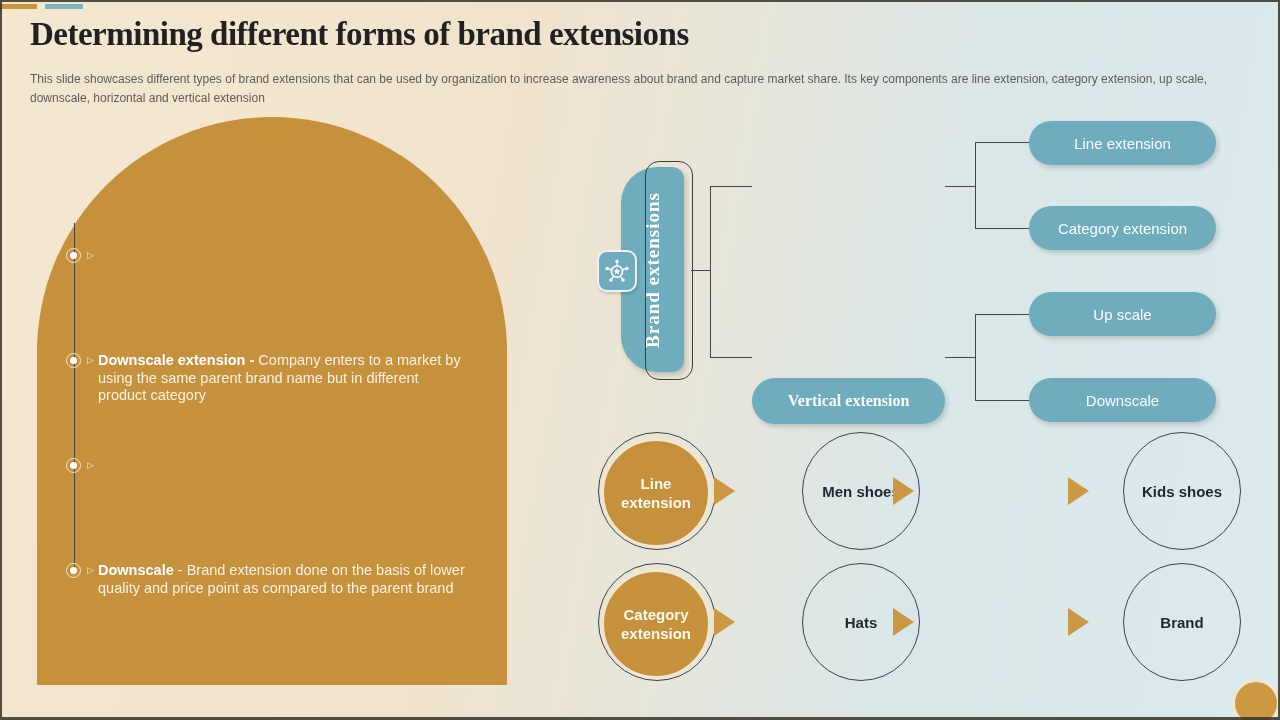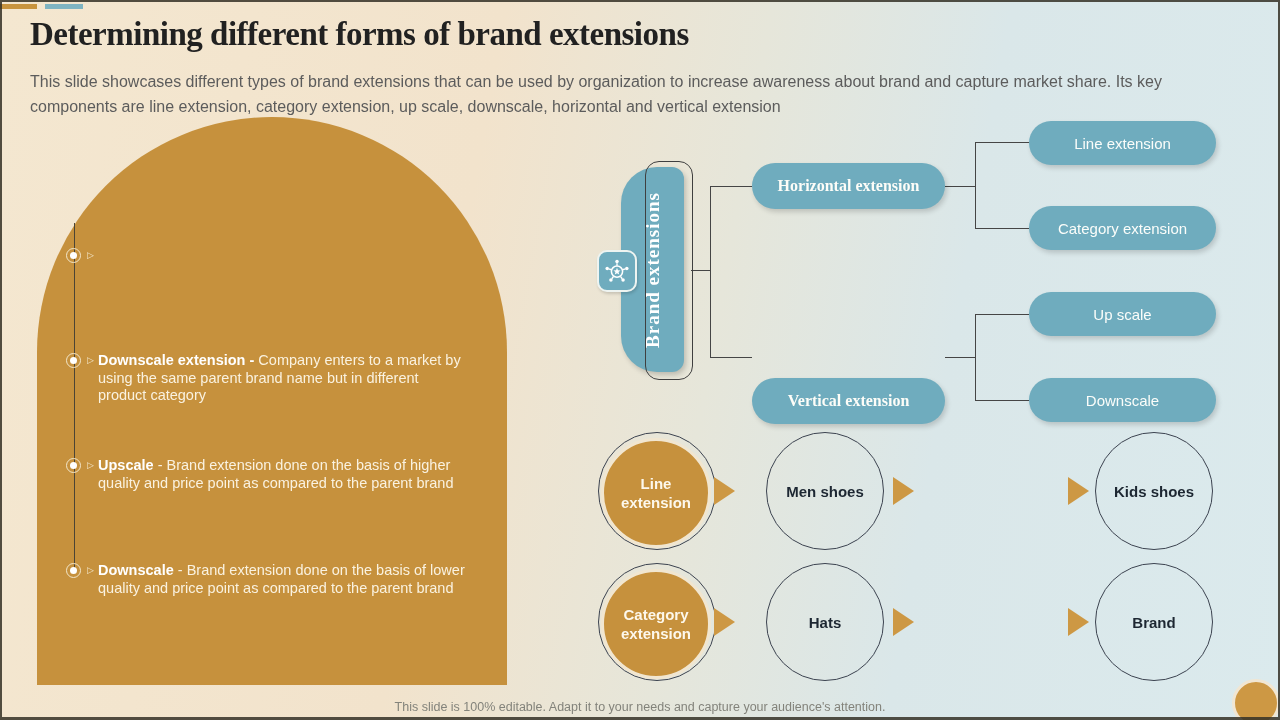--- a/index.html
+++ b/index.html
@@ -7,21 +7,21 @@
   .slide{position:relative;width:1280px;height:720px;overflow:hidden;
     background:linear-gradient(100deg,#f4e7d0 0%,#f2e3cc 36%,#e6e6da 55%,#dae7e9 72%,#dbeaed 100%);}
   .slide-edge{position:absolute;inset:0;border:2px solid rgba(52,48,38,.85);border-bottom-width:3px;pointer-events:none;z-index:50;}
 
   
   .bar{position:absolute;top:4px;height:5px;}
   .bar-gold{left:0;width:37px;background:#c8943f;}
   .bar-blue{left:45px;width:38px;background:#7fb4c2;}
   .title{position:absolute;left:30px;top:16px;font-family:"Liberation Serif",serif;font-weight:bold;
     font-size:33px;color:#212121;letter-spacing:-.5px;text-align:center;}
-  .subtitle{position:absolute;left:30px;top:70px;width:1185px;font-size:16px;line-height:1.55;color:#5c5c5c;}
+  .subtitle{position:absolute;left:30px;top:70px;width:1185px;font-size:12px;line-height:1.55;color:#5c5c5c;}
 
   
   .arch{position:absolute;left:37px;top:117px;width:470px;height:568px;background:#c6913d;
     border-radius:235px 235px 0 0;}
   .timeline{position:absolute;left:74px;top:223px;width:1px;height:348px;background:#4b4435;}
   .bullet{position:absolute;left:58px;width:420px;}
   .b1{top:247px;} .b2{top:352px;} .b3{top:457px;} .b4{top:562px;}
   .marker{position:absolute;left:8px;top:1px;width:13px;height:13px;border:1.5px solid #f3e7cb;border-radius:50%;
     display:flex;align-items:center;justify-content:center;}
   .marker .dot{width:7px;height:7px;background:#ffffff;border-radius:50%;}
@@ -47,21 +47,21 @@
   .mb1{top:163px;} .mb2{top:334px;margin-top:44px;}
   .leaf{position:absolute;left:1029px;width:187px;height:44px;background:#6facbe;border-radius:22px;
     display:flex;align-items:center;justify-content:center;font-size:15px;color:#fbfdfa;
     box-shadow:2px 3px 5px rgba(0,0,0,.16);z-index:4;}
   .l1{top:121px;} .l2{top:206px;} .l3{top:292px;} .l4{top:378px;}
 
   
   .circle{position:absolute;width:118px;height:118px;border:1px solid #3c4350;border-radius:50%;
     box-sizing:border-box;display:flex;align-items:center;justify-content:center;text-align:center;}
   .row1{top:432px;} .row2{top:563px;}
-  .c1{left:598px;} .c2{left:766px;} .c3{left:949px;} .c4{left:1095px;}
+  .c1{left:598px;} .c2{left:802px;} .c3{left:949px;} .c4{left:1123px;}
   .clabel{width:86px;font-weight:bold;font-size:15px;line-height:19px;color:#1d2732;}
   .head-fill{position:absolute;left:2px;top:5px;width:104px;height:104px;background:#c6913d;
     border:3px solid #f1e6d0;border-radius:50%;display:flex;align-items:center;justify-content:center;text-align:center;}
   .head-fill .clabel{color:#fdf8ec;font-weight:bold;}
   .chain-arrow{position:absolute;width:0;height:0;border-top:14px solid transparent;border-bottom:14px solid transparent;
     border-left:21px solid #cd9844;z-index:3;}
   .a1{left:714px;} .a2{left:893px;} .a3{left:1068px;}
   .ar1{top:477px;} .ar2{top:608px;}
 
   
@@ -97,24 +97,20 @@
     <div class="btext">
       <span class="b-lead">Downscale extension -</span>
       <span>Company enters to a market by using the same parent brand name but in different product category</span>
     </div>
   </div>
   <div class="bullet b3">
     <span class="marker">
         <span class="dot"></span>
       </span>
     <span class="tri">▷</span>
-    <div class="btext">
-      <span class="b-lead">Upscale</span>
-      <span>- Brand extension done on the basis of higher quality and price point as compared to the parent brand</span>
-    </div>
   </div>
   <div class="bullet b4">
     <span class="marker">
         <span class="dot"></span>
       </span>
     <span class="tri">▷</span>
     <div class="btext">
       <span class="b-lead">Downscale</span>
       <span>- Brand extension done on the basis of lower quality and price point as compared to the parent brand</span>
     </div>
@@ -147,21 +143,20 @@
       <line x1="9.06" y1="16.55" x2="7.53" y2="18.65" stroke="#ffffff" stroke-width="1.2"></line>
       <line x1="7.25" y1="10.95" x2="4.8" y2="10.15" stroke="#ffffff" stroke-width="1.2"></line>
       <circle cx="12" cy="3.9" r="1.5" fill="#ffffff"></circle>
       <circle cx="20.4" y="0" cy="9.75" r="1.5" fill="#ffffff"></circle>
       <circle cx="17.2" cy="19.7" r="1.5" fill="#ffffff"></circle>
       <circle cx="6.8" cy="19.7" r="1.5" fill="#ffffff"></circle>
       <circle cx="3.6" cy="9.75" r="1.5" fill="#ffffff"></circle>
     </svg>
   </div>
 
-  <div class="mid-box mb1">Horizontal extension</div>
   <div class="mid-box mb2">Vertical extension</div>
 
   <div class="leaf l1">Line extension</div>
   <div class="leaf l2">Category extension</div>
   <div class="leaf l3">Up scale</div>
   <div class="leaf l4">Downscale</div>
 
   <div class="circle row1 c1">
     <div class="head-fill">
       <div class="clabel">Line extension</div>
@@ -185,15 +180,14 @@
   <div class="chain-arrow a1 ar2"></div>
   <div class="circle row2 c2">
     <div class="clabel">Hats</div>
   </div>
   <div class="chain-arrow a2 ar2"></div>
   <div class="chain-arrow a3 ar2"></div>
   <div class="circle row2 c4">
     <div class="clabel">Brand</div>
   </div>
 
-  <div class="footer">This slide is 100% editable. Adapt it to your needs and capture your audience's attention.</div>
   <div class="corner-dot"></div>
 </div>
 
 </body></html>

